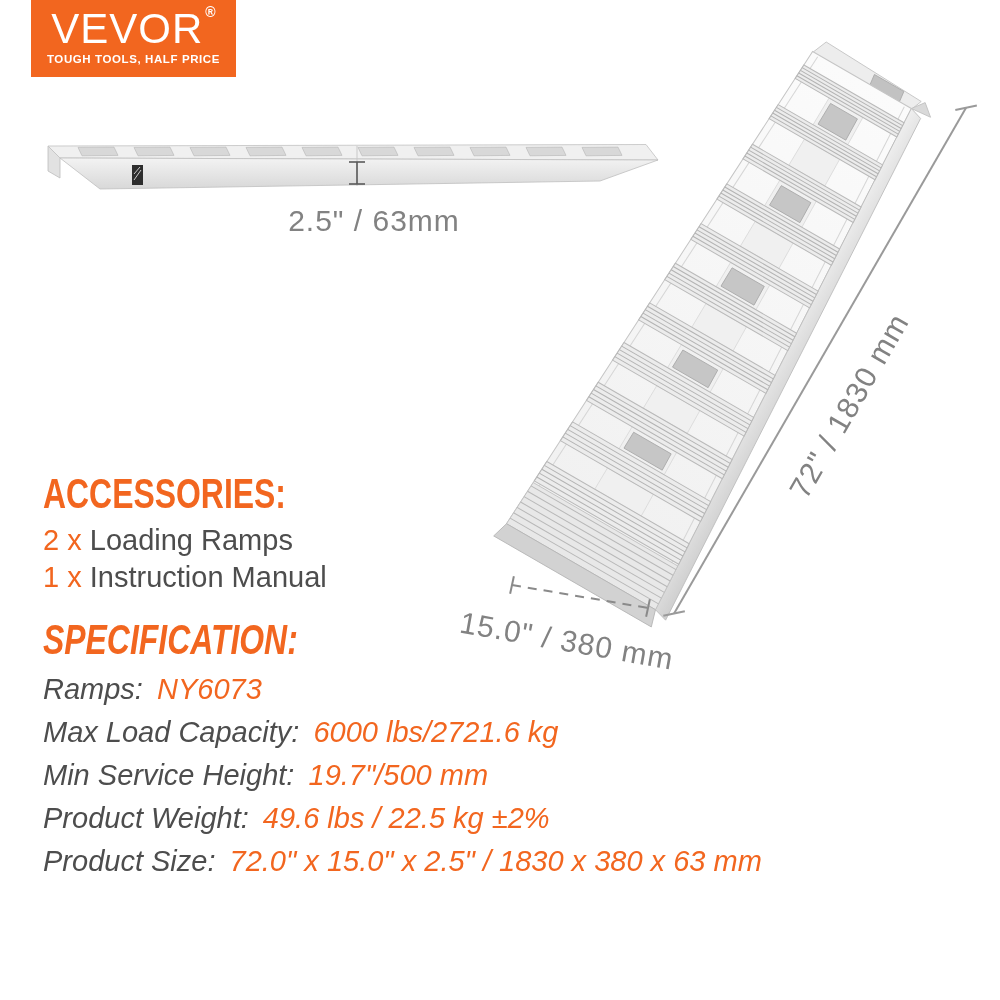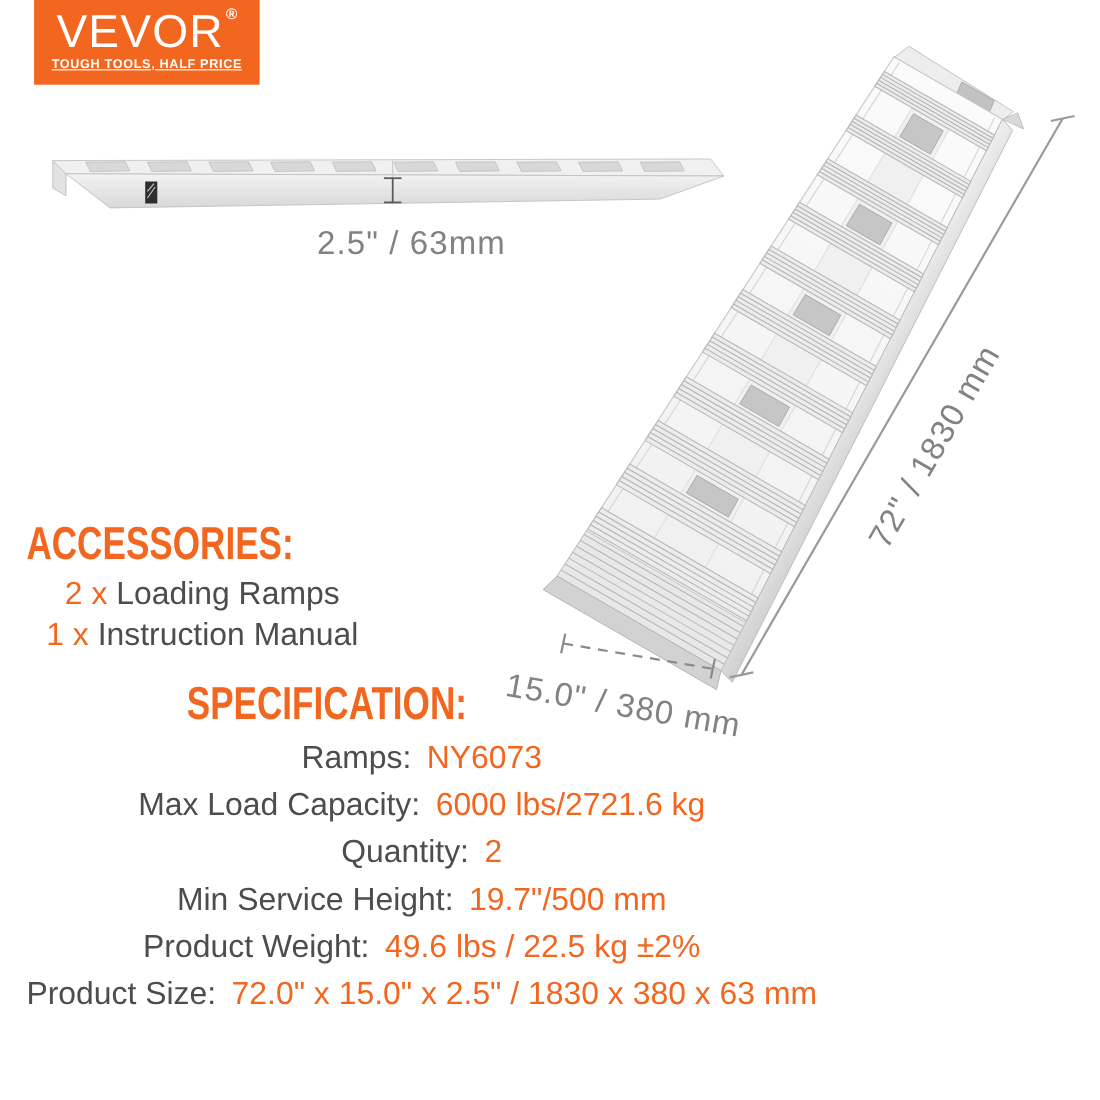--- a/index.html
+++ b/index.html
@@ -18,33 +18,33 @@
     background:var(--accent);color:#fff;text-align:center;box-sizing:border-box;padding-top:6px;
   }
   .logo .name{
     font-size:42px;font-weight:normal;letter-spacing:1px;line-height:46px;display:inline-block;
   }
   .logo .reg{
     font-size:14px;font-weight:bold;display:inline-block;vertical-align:top;
     transform:translateY(-2px);margin-left:2px;
   }
   .logo .tagline{
-    font-size:11.5px;font-weight:bold;letter-spacing:0.6px;margin-top:1px;text-decoration:underline;
+    font-size:11.5px;font-weight:bold;letter-spacing:0.6px;margin-top:1px;
   }
   
   svg.diagram{position:absolute;left:0;top:0;}
   .dim-text{
     fill:var(--dim);
     font-family:"Liberation Sans", sans-serif;
     font-size:30px;letter-spacing:1px;
   }
   
-  .section{position:absolute;left:24px;text-align:center;}
+  .section{position:absolute;left:43px;}
   .accessories{top:474px;}
-  .specification{top:620px;}
+  .specification{top:620px;font-style:italic;}
   .section h2{
     margin:0 0 8px 0;color:var(--accent);
     font-size:42px;font-weight:bold;letter-spacing:0px;line-height:40px;
     transform:scaleX(0.76);transform-origin:left center;white-space:nowrap;
   }
   .acc-line{font-size:29px;line-height:37px;color:var(--label);white-space:nowrap;}
   .acc-line .qty{color:var(--accent);}
   .spec-row{font-size:29px;line-height:43px;color:var(--label);white-space:nowrap;}
   .spec-row .value{color:var(--accent);margin-top:48px;}
   .spec-row .label{margin-right:6px;}
@@ -251,24 +251,20 @@
   <h2>SPECIFICATION:</h2>
   <div class="spec-row">
     <span class="label">Ramps:</span>
     <span class="value">NY6073</span>
   </div>
   <div class="spec-row">
     <span class="label">Max Load Capacity:</span>
     <span class="value">6000 lbs/2721.6 kg</span>
   </div>
   <div class="spec-row">
-    <span class="label">Quantity:</span>
-    <span class="value">2</span>
-  </div>
-  <div class="spec-row">
     <span class="label">Min Service Height:</span>
     <span class="value">19.7"/500 mm</span>
   </div>
   <div class="spec-row">
     <span class="label">Product Weight:</span>
     <span class="value">49.6 lbs / 22.5 kg ±2%</span>
   </div>
   <div class="spec-row">
     <span class="label">Product Size:</span>
     <span class="value">72.0" x 15.0" x 2.5" / 1830 x 380 x 63 mm</span>

